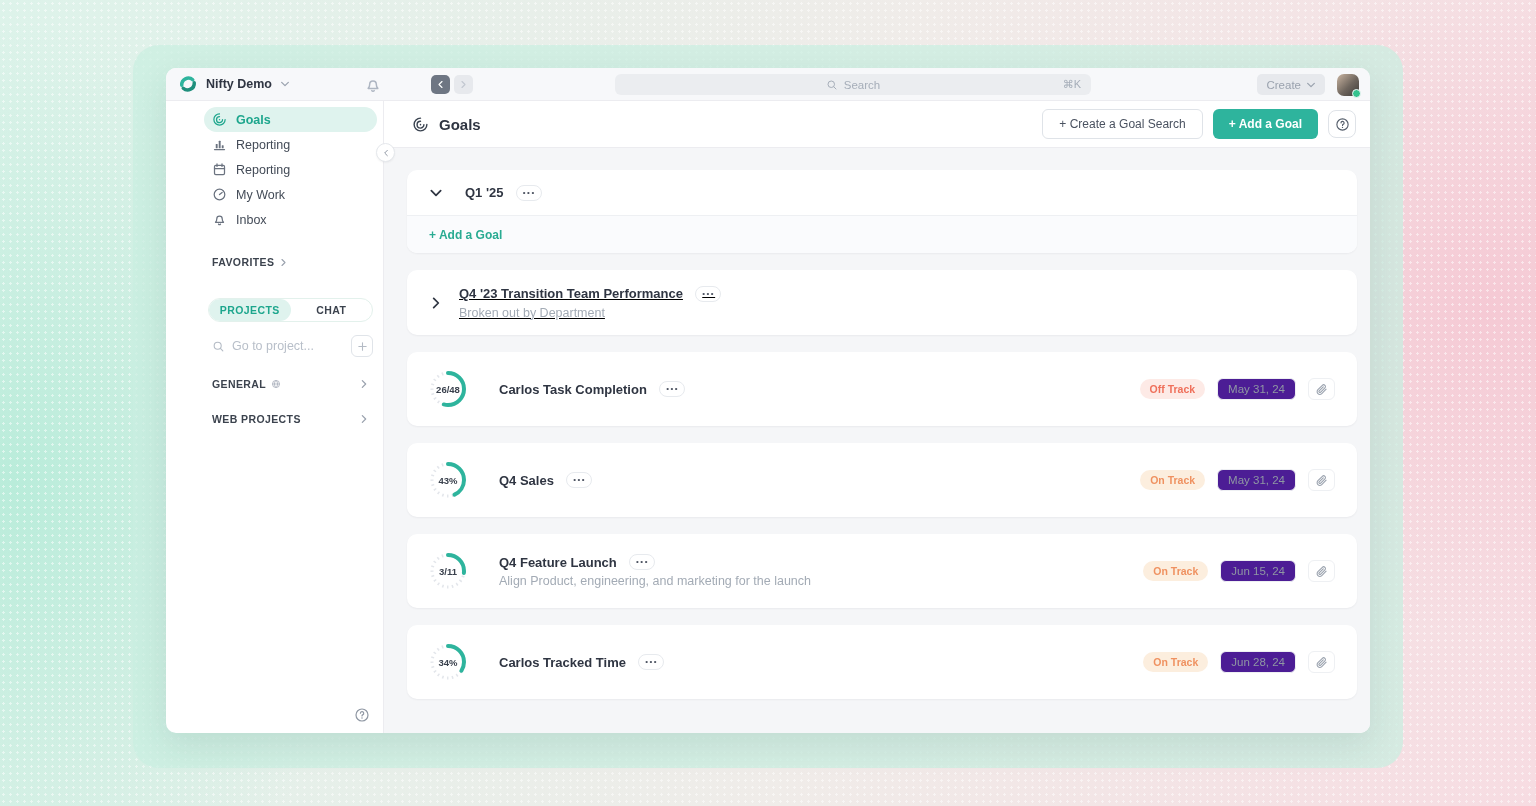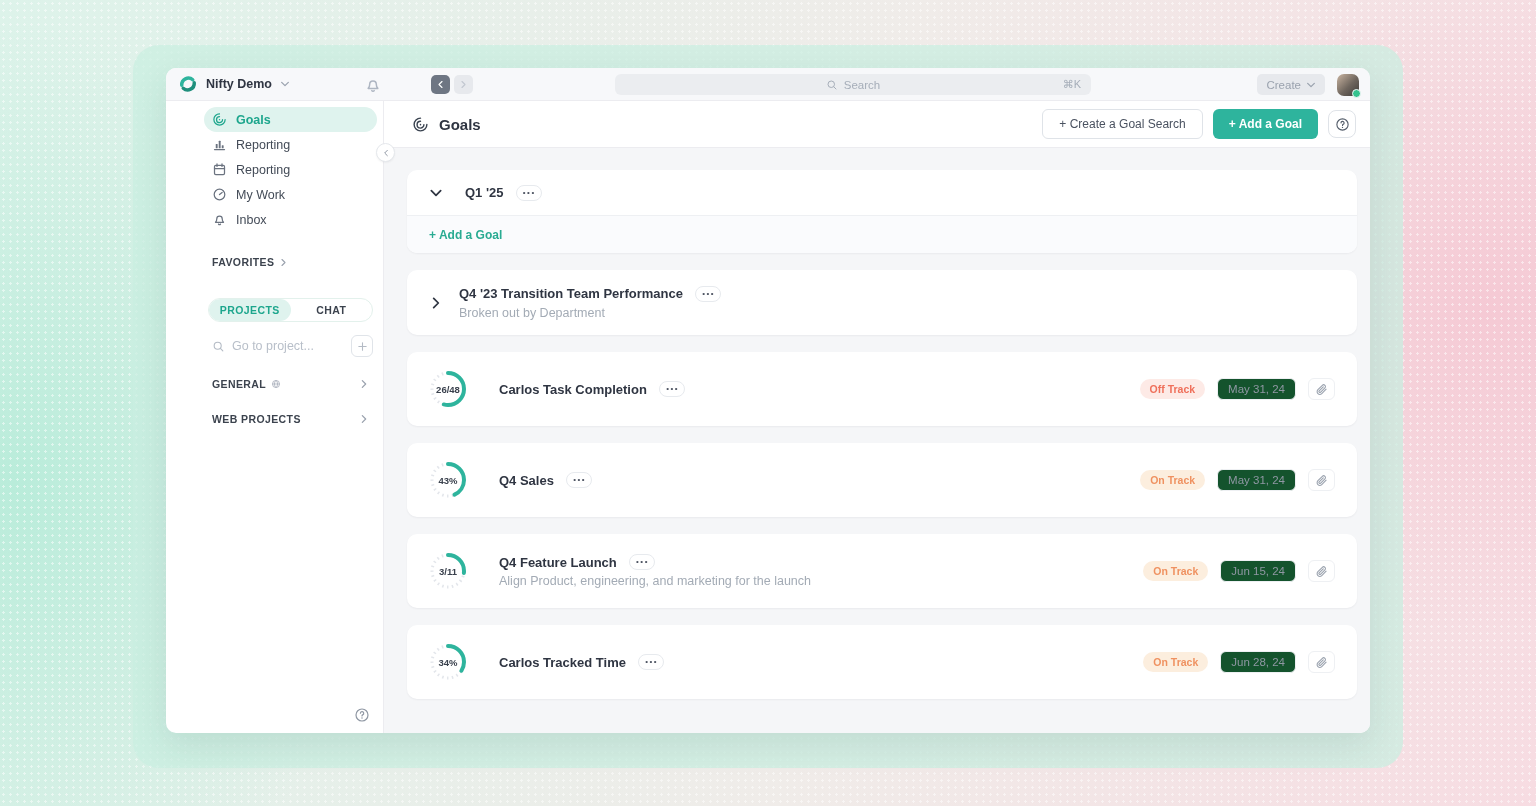--- a/index.html
+++ b/index.html
@@ -126,38 +126,38 @@
   .dots-pill { margin-left:12px; width:26px; height:16px; border:1px solid #e7eaee; border-radius:9px;
     display:flex; align-items:center; justify-content:center; cursor:pointer; background:#fff; }
   .dots-pill::before { content:"•••"; font-size:8px; letter-spacing:1.5px; color:#4b5260; line-height:1; padding-left:1.5px; }
   .group-foot { border-top:1px solid #eef0f3; background:#fafbfd; height:38px; display:flex; align-items:center;
     padding:0 22px; border-radius:0 0 10px 10px; }
   .add-goal-link { font-size:12px; font-weight:600; color:#29ab92; cursor:pointer; }
 
   
   .cg-card { height:65px; display:flex; align-items:center; padding:0 22px; }
   .cg-card .chev-toggle { width:14px; height:14px; color:#2f3542; cursor:pointer; flex:0 0 14px; }
-  .cg-text { margin-left:16px; }
+  .cg-text { margin-left:16px;text-decoration:underline; }
   .title-row { display:flex; align-items:center; }
   .goal-title { font-size:13px; font-weight:700; color:#2f3542; }
   .goal-sub { font-size:12.5px; color:#a3abb5; margin-top:4px; }
 
   
   .goal-card { height:74px; display:flex; align-items:center; padding:0 22px; }
   .ring-wrap { position:relative; width:38px; height:38px; flex:0 0 38px; }
   .ring-wrap svg { width:38px; height:38px; display:block; }
   .ring-label { position:absolute; inset:0; display:flex; align-items:center; justify-content:center;
     font-size:9.5px; font-weight:700; color:#3a414d; }
   .goal-main { margin-left:32px; min-width:0; }
   .goal-right { margin-left:auto; display:flex; align-items:center; gap:12px; }
   .status-pill { height:20px; padding:0 10px; border-radius:10px; display:flex; align-items:center;
     font-size:10.5px; font-weight:700; }
   .st-off-track { color:var(--off-track-text); background:var(--off-track-bg); }
   .st-on-track  { color:var(--on-track-text);  background:var(--on-track-bg); }
-  .date-pill { height:22px; padding:0 10px; border:1px solid #eef0f3; border-radius:6px; background:#14532d;
+  .date-pill { height:22px; padding:0 10px; border:1px solid #eef0f3; border-radius:6px; background:#4c1d95;
     display:flex; align-items:center; font-size:11.5px; color:#8f97a3; cursor:pointer; }
   .clip-pill { height:22px; width:27px; border:1px solid #eef0f3; border-radius:6px; background:#fff;
     display:flex; align-items:center; justify-content:center; color:#9aa2ae; cursor:pointer; }
   .clip-pill svg { width:13px; height:13px; }
 </style>
 </head>
 <body>
 
 <svg width="0" height="0" style="position:absolute">
   <defs>

